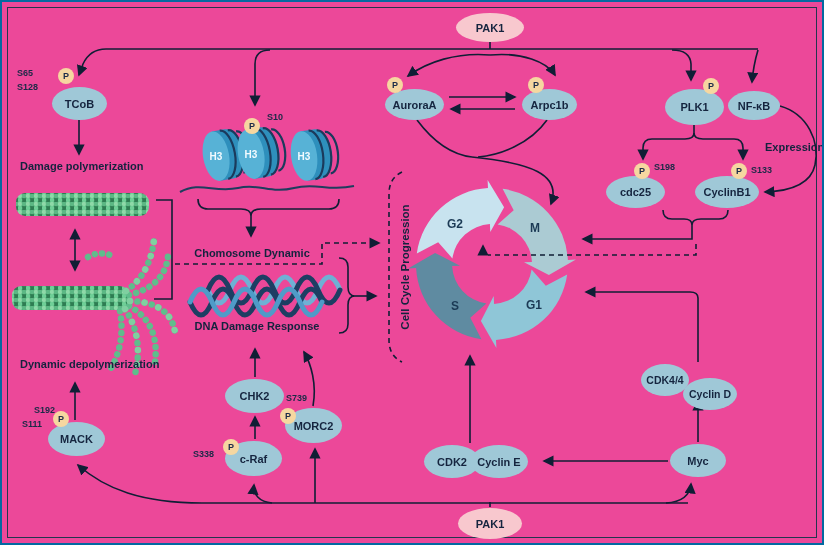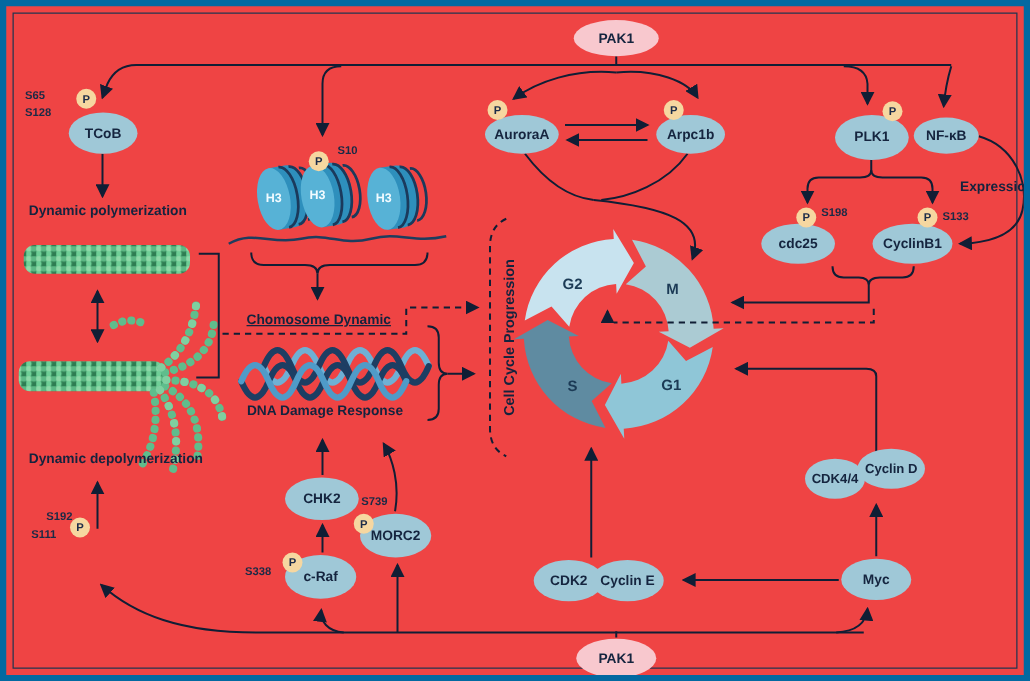--- a/index.html
+++ b/index.html
@@ -1,18 +1,18 @@
 <!DOCTYPE html>
 <html><head>
 <meta charset="utf-8">
 <style>
   html,body { margin:0; padding:0; background:#ffffff; }
   .stage {
     position:relative; width:824px; height:545px; box-sizing:border-box;
-    background:#ef4444; border:5px solid #0369a1; overflow:hidden;
+    background:#ec4899; border:2px solid #0369a1; overflow:hidden;
     font-family:"Liberation Sans", sans-serif;
   }
   .frame { position:absolute; inset:5px; border:1.5px solid #24354f; pointer-events:none; }
   svg.art { position:absolute; left:0; top:0; }
   .node {
     position:absolute; display:flex; align-items:center; justify-content:center;
     border-radius:50%; background:#9fc8d7; color:#15253f;
     font-weight:bold; font-size:11px; white-space:nowrap;
   }
   .node.pink { background:#f8c8ce; }
@@ -173,24 +173,25 @@
   <div class="node" style="left:383px;top:87px;width:59px;height:31px;">AuroraA</div>
   <div class="node" style="left:50px;top:85px;width:55px;height:33px;">TCoB</div>
   <div class="node" style="left:520px;top:87px;width:55px;height:31px;">Arpc1b</div>
   <div class="node" style="left:663px;top:87px;width:59px;height:36px;">PLK1</div>
   <div class="node" style="left:726px;top:89px;width:52px;height:29px;">NF-κB</div>
   <div class="node" style="left:604px;top:174px;width:59px;height:32px;">cdc25</div>
   <div class="node" style="left:693px;top:174px;width:64px;height:32px;">CyclinB1</div>
   <div class="node" style="left:223px;top:377px;width:59px;height:34px;">CHK2</div>
   <div class="node" style="left:283px;top:406px;width:57px;height:35px;">MORC2</div>
   <div class="node" style="left:223px;top:439px;width:57px;height:35px;">c-Raf</div>
+  <div class="node" style="left:46px;top:420px;width:57px;height:34px;">MACK</div>
   <div class="node" style="left:422px;top:443px;width:56px;height:33px;">CDK2</div>
   <div class="node" style="left:468px;top:443px;width:58px;height:33px;">Cyclin E</div>
   <div class="node" style="left:639px;top:362px;width:48px;height:32px;font-size:10.5px;">CDK4/4</div>
-  <div class="node" style="left:681px;top:354px;width:54px;height:32px;font-size:10.5px;">Cyclin D</div>
+  <div class="node" style="left:681px;top:376px;width:54px;height:32px;font-size:10.5px;">Cyclin D</div>
   <div class="node" style="left:668px;top:442px;width:56px;height:33px;">Myc</div>
   <div class="node pink" style="left:456px;top:506px;width:64px;height:31px;">PAK1</div>
 
   <div class="p-badge" style="left:56px;top:66px;">P</div>
   <div class="p-badge" style="left:242px;top:116px;">P</div>
   <div class="p-badge" style="left:385px;top:75px;">P</div>
   <div class="p-badge" style="left:526px;top:75px;">P</div>
   <div class="p-badge" style="left:701px;top:76px;">P</div>
   <div class="p-badge" style="left:632px;top:161px;">P</div>
   <div class="p-badge" style="left:729px;top:161px;">P</div>
@@ -205,23 +206,23 @@
   <div class="site" style="left:749px;top:163px;">S133</div>
   <div class="site" style="left:284px;top:391px;">S739</div>
   <div class="site" style="left:191px;top:447px;">S338</div>
   <div class="site" style="left:32px;top:403px;">S192</div>
   <div class="site" style="left:20px;top:417px;">S111</div>
 
   <div class="h3-lbl" style="left:214px;top:154px;">H3</div>
   <div class="h3-lbl" style="left:249px;top:152px;">H3</div>
   <div class="h3-lbl" style="left:302px;top:154px;">H3</div>
 
-  <div class="lbl" style="left:18px;top:158px;">Dynamic polymerization</div>
+  <div class="lbl" style="left:18px;top:158px;">Damage polymerization</div>
   <div class="lbl" style="left:18px;top:356px;">Dynamic depolymerization</div>
-  <div class="lbl" style="left:170px;top:245px;width:160px;text-align:center;text-decoration:underline;">Chomosome Dynamic</div>
+  <div class="lbl" style="left:170px;top:245px;width:160px;text-align:center;">Chomosome Dynamic</div>
   <div class="lbl" style="left:170px;top:318px;width:170px;text-align:center;">DNA Damage Response</div>
   <div class="lbl rot" style="left:333px;top:259px;width:140px;">Cell Cycle Progression</div>
   <div class="lbl" style="left:763px;top:139px;font-weight:600;">Expression</div>
 
   <div class="cycle-lbl" style="left:445px;top:215px;">G2</div>
   <div class="cycle-lbl" style="left:528px;top:219px;">M</div>
   <div class="cycle-lbl" style="left:524px;top:296px;text-align:center;">G1</div>
   <div class="cycle-lbl" style="left:449px;top:297px;">S</div>
 </div>
 

